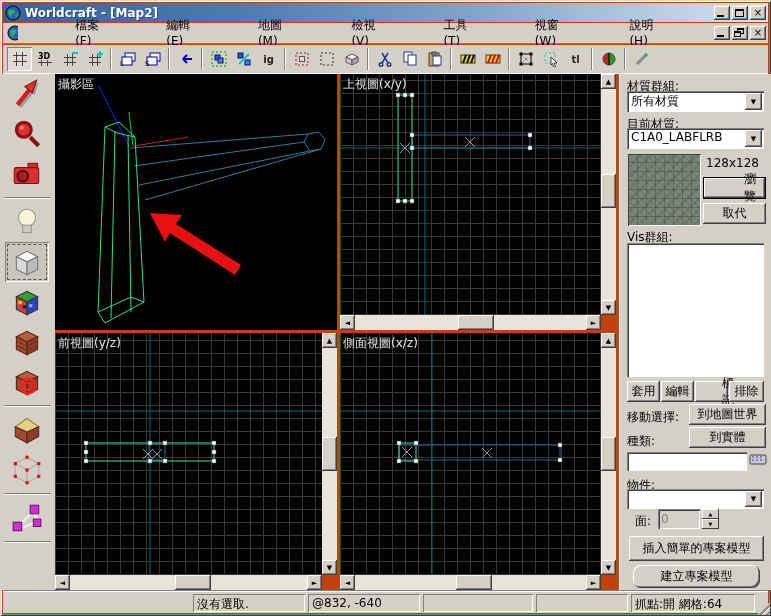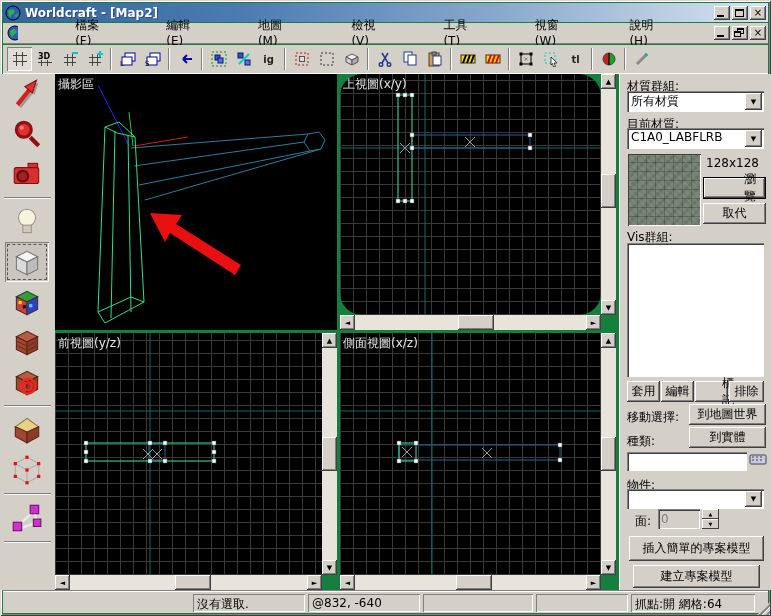--- a/index.html
+++ b/index.html
@@ -1,19 +1,19 @@
 <!DOCTYPE html>
 <html><head>
 <meta charset="utf-8">
 <style>
   * { margin:0; padding:0; box-sizing:border-box; }
   html,body { background:#808080; }
   body { font-family:"DejaVu Sans", "Liberation Sans", sans-serif; font-size:12px; color:#000; }
   #win {
-    position:relative; width:771px; height:616px; background:#15803d;
+    position:relative; width:771px; height:616px; background:#c2410c;
     box-shadow: inset 1px 1px 0 #dcd8d0, inset -1px -1px 0 #404040, inset 2px 2px 0 #fff, inset -2px -2px 0 #808080;
     overflow:hidden;
   }
   
   #titlebar {
     position:absolute; left:3px; top:3px; width:765px; height:19px;
     background:linear-gradient(90deg,#36659c 0%,#4a7ab2 30%,#89a9cc 65%,#d9e4f1 100%);
     display:flex; align-items:center; padding:0 2px; color:#fff;
   }
   #titlebar .ttl { font-weight:bold; font-size:12px; margin-left:4px; text-shadow:1px 1px 0 #00000055; }
@@ -453,21 +453,21 @@
         <line x1="60" y1="57" x2="56" y2="244"></line>
         <line x1="73" y1="61" x2="76" y2="238"></line>
         <line x1="80" y1="63" x2="89" y2="228"></line>
         <polygon points="43,238 50,249 89,228 76,223"></polygon>
       </g>
 
       <polygon points="95,139 127,141 121,150 186,191 180,201 115,159 110,168" fill="#e81010"></polygon>
     </svg>
   </div>
 
-  <div class="vp grid" style="left:340px; top:74px; width:261px; height:241px;border-radius:22px;">
+  <div class="vp grid" style="left:340px; top:74px; width:261px; height:241px;">
     <span class="vplabel">上視圖(x/y)</span>
     <svg width="261" height="241">
       <line x1="85" y1="0" x2="85" y2="241" stroke="#0d6e6e"></line>
       <line x1="0" y1="74" x2="261" y2="74" stroke="#0d6e6e"></line>
       <rect x="72" y="61" width="118" height="13" fill="none" stroke="#2a6292"></rect>
       <rect x="58" y="21" width="14" height="106" fill="none" stroke="#3ce6a0"></rect>
       <g fill="#fff" stroke="#555" stroke-width="0.5">
         <rect x="56" y="19" width="4" height="4"></rect>
           <rect x="63" y="19" width="4" height="4"></rect>
           <rect x="70" y="19" width="4" height="4"></rect>
@@ -628,21 +628,21 @@
   <span class="rp-label" style="left:635px; top:513px;">面:</span>
   <input class="editbox" style="left: 658px; top: 509px;" readonly="" value="0">
   <div class="spin" style="left:702px; top:509px;">
     <span>▲</span>
     <span>▼</span>
   </div>
 
   <div class="btn" style="left:629px; top:536px; width:135px; height:25px;">
     <span>插入簡單的專案模型</span>
   </div>
-  <div class="btn" style="left:633px; top:565px; width:127px; height:23px;">
+  <div class="btn" style="left:633px; top:565px; width:127px; height:23px;border-radius:8px;">
     <span>建立專案模型</span>
   </div>
 
   <div id="statusbar">
     <span class="scell" style="left:190px; width:112px;">沒有選取.</span>
     <span class="scell" style="left:305px; width:112px;">@832, -640</span>
     <span class="scell" style="left:420px; width:110px;"></span>
     <span class="scell" style="left:533px; width:92px;"></span>
     <span class="scell" style="left:628px; width:124px;">抓點:開 網格:64</span>
   </div>

